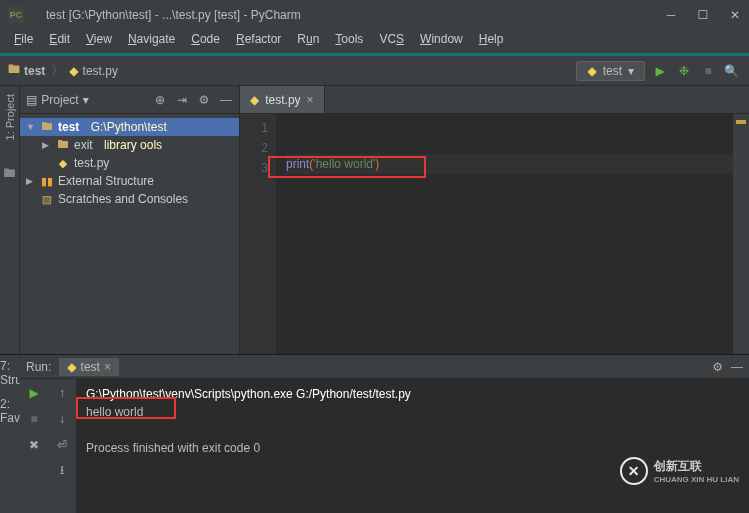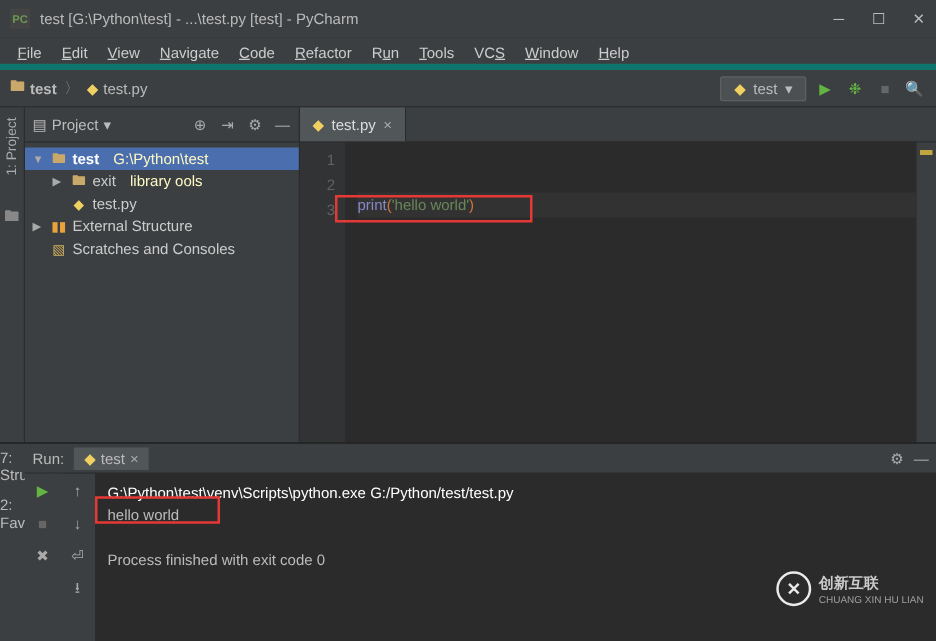--- a/index.html
+++ b/index.html
@@ -1,22 +1,22 @@
 <!DOCTYPE html>
 <html><head>
 <meta charset="utf-8">
 <style>
 *{margin:0;padding:0;box-sizing:border-box;font-family:"Segoe UI",sans-serif;font-size:12px;user-select:none}
 body{background:#2b2b2b;color:#bbb;width:749px;height:513px;overflow:hidden;position:relative}
 .titlebar{height:30px;background:#3c3f41;display:flex;align-items:center;padding:0 8px;color:#bbb}
-.titlebar .icon{width:16px;height:16px;background:#444;margin-right:8px;display:flex;align-items:center;justify-content:center;font-size:9px;color:#6a9954;font-weight:bold}
+.titlebar .icon{width:16px;height:16px;background:#444;margin-right:22px;display:flex;align-items:center;justify-content:center;font-size:9px;color:#6a9954;font-weight:bold}
 .titlebar .title{flex:1;font-size:12px}
 .winbtns{display:flex;gap:20px}
 .winbtn{width:12px;height:12px;display:flex;align-items:center;justify-content:center;color:#bbb}
-.menubar{height:26px;background:#3c3f41;display:flex;align-items:flex-end;padding:0 8px;gap:4px;border-bottom:5px solid #0f766e}
+.menubar{height:26px;background:#3c3f41;display:flex;align-items:flex-start;padding:0 8px;gap:4px;border-bottom:3px solid #0f766e}
 .menubar span{padding:2px 6px;color:#ccc}
 .menubar span u{text-decoration:underline}
 .navbar{height:30px;background:#3c3f41;display:flex;align-items:center;padding:0 8px;gap:6px;border-bottom:1px solid #2b2b2b}
 .navbar .folder{display:flex;align-items:center;gap:4px}
 .navbar .chev{color:#888}
 .navbar .spacer{flex:1}
 .navbar .runcfg{background:#4c5052;border:1px solid #5e6060;padding:2px 10px;border-radius:2px;display:flex;align-items:center;gap:6px}
 .navbar .rbtn{display:inline-flex;align-items:center;justify-content:center;width:18px;height:18px}
 .main{display:flex;height:268px}
 .leftrail{width:20px;background:#3c3f41;border-right:1px solid #2b2b2b;display:flex;flex-direction:column;align-items:center;padding-top:4px;gap:20px}
@@ -213,15 +213,15 @@
         <div class="hintbox" style="left:0px;top:18px;width:100px;height:22px"></div>
       </div>
     </div>
   </div>
 </div>
 
 <div class="watermark">
   <span class="circ">✕</span>
   <span>
     <div>创新互联</div>
-    <div style="font-size:8px;font-weight:normal;color:#aaa">CHUANG XIN HU LIAN</div>
+    <div style="font-size:8px;font-weight:bold;color:#aaa">CHUANG XIN HU LIAN</div>
   </span>
 </div>
 
 </body></html>

